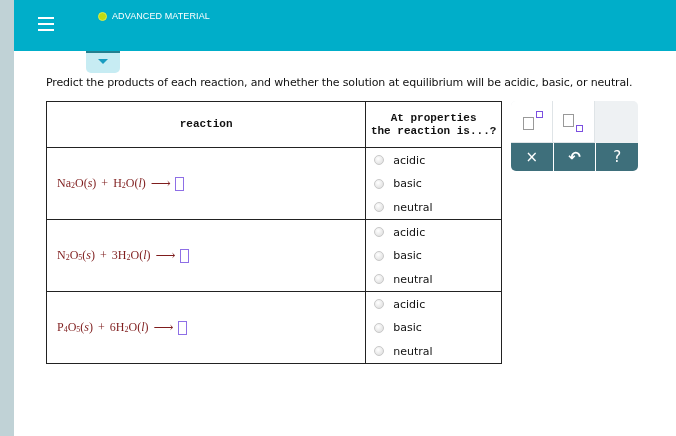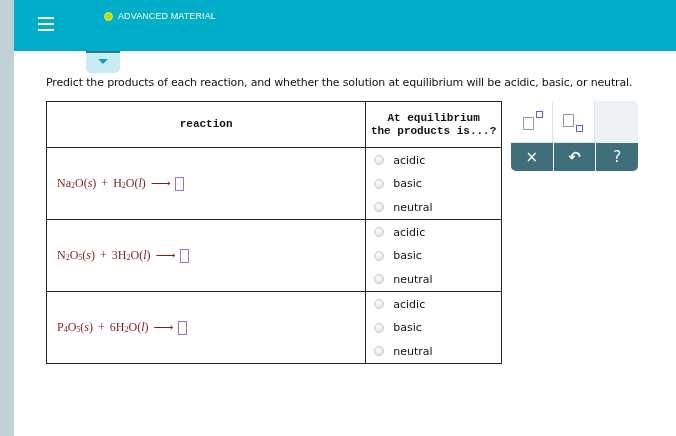--- a/index.html
+++ b/index.html
@@ -1,21 +1,21 @@
 <!DOCTYPE html>
 <html><head>
 <meta charset="utf-8">
 <style>
   * { box-sizing: border-box; margin: 0; padding: 0; }
   html, body { width: 676px; height: 436px; overflow: hidden; background: #ffffff; font-family: "DejaVu Sans", "Liberation Sans", sans-serif; }
   .left-rail { position: absolute; left: 0; top: 0; width: 14px; height: 436px; background: #c0d2d6; }
   .header { position: absolute; left: 14px; top: 0; width: 662px; height: 51px; background: #00aec9; }
   .hamburger { position: absolute; left: 24px; top: 17px; width: 16px; height: 16px; cursor: pointer; }
   .hamburger span { display: block; width: 16px; height: 2px; background: #ffffff; margin-bottom: 4px; }
-  .badge-row { position: absolute; left: 90px; top: 11px; display: flex; align-items: center; }
+  .badge-row { position: absolute; left: 84px; top: 11px; display: flex; align-items: center; }
   .badge-dot { width: 9px; height: 9px; border-radius: 50%; background: #bfdc10; border: 1px solid #d8ee50; margin-right: 5px; }
   .badge-text { font-size: 9px; color: #ffffff; letter-spacing: 0.1px; font-family: "Liberation Sans", sans-serif; }
   .title { position: absolute; left: 72px; top: 25px; font-size: 12.5px; color: #ffffff; font-family: "Liberation Sans", sans-serif; }
   .collapse-tab { position: absolute; left: 86px; top: 51px; width: 34px; height: 22px; background: #c7ecf3; border-top: 2px solid #247f8f; border-radius: 0 0 5px 5px; cursor: pointer; }
   .collapse-tab .tri { position: absolute; left: 12px; top: 6px; width: 0; height: 0; border-left: 5px solid transparent; border-right: 5px solid transparent; border-top: 5px solid #1a9cc0; }
   .prompt { position: absolute; left: 46px; top: 76px; font-size: 11px; color: #111; font-family: "DejaVu Sans", sans-serif; letter-spacing: -0.15px; white-space: nowrap; }
 
   table.rx { position: absolute; left: 46px; top: 101px; width: 456px; border-collapse: collapse; }
   table.rx th, table.rx td { border: 1.5px solid #222; }
   table.rx th { height: 46px; font-size: 11px; font-weight: bold; color: #111; font-family: Liberation Mono, monospace; text-align: center; line-height: 13px; }
@@ -63,22 +63,22 @@
   <div class="tri"></div>
 </div>
 
 <div class="prompt">Predict the products of each reaction, and whether the solution at equilibrium will be acidic, basic, or neutral.</div>
 
 <table class="rx">
   <thead>
     <tr>
       <th class="col-reaction">reaction</th>
       <th class="col-eq">
-        <span>At equilibrium</span><br>
-        <span>the products is...?</span>
+        <span>At properties</span><br>
+        <span>the reaction is...?</span>
       </th>
     </tr>
   </thead>
   <tbody>
 
     <tr>
       <td class="reaction-cell">
         <div class="eqn">
           <span>Na</span><sub>2</sub><span>O</span><sub></sub>(<i>s</i>)
           <span class="plus">+</span>

